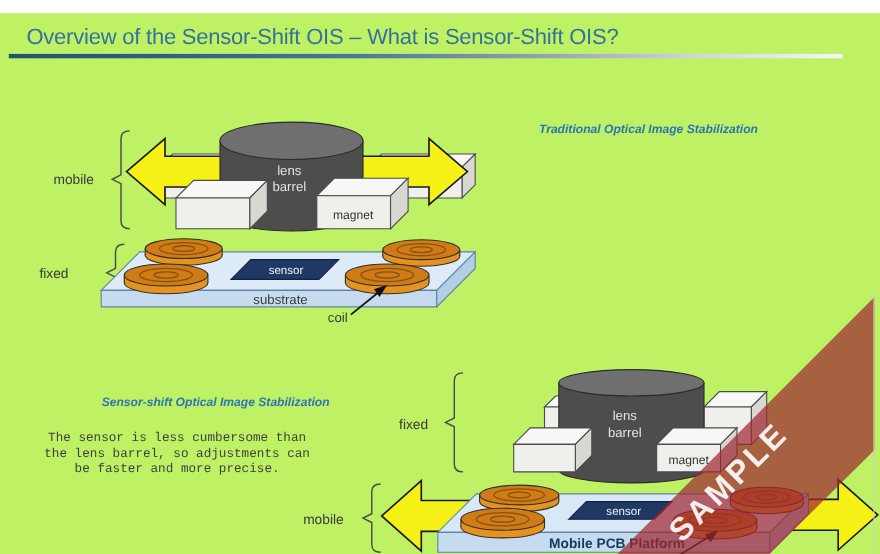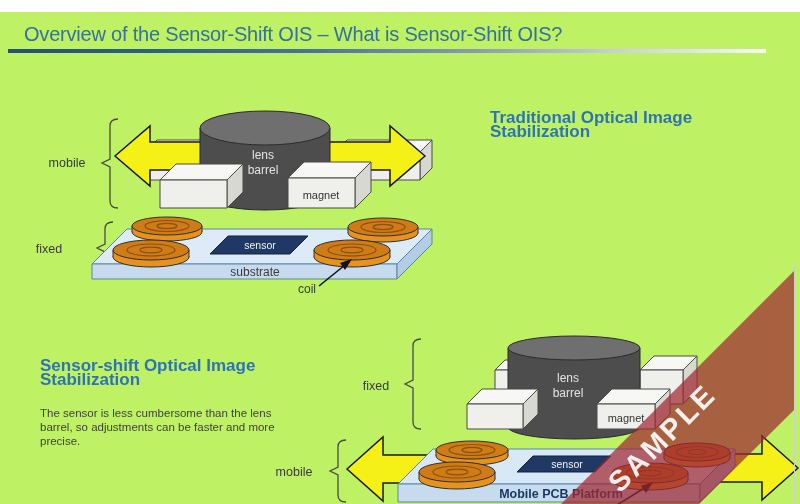--- a/index.html
+++ b/index.html
@@ -6,25 +6,25 @@
   html,body { width:800px; height:504px; }
   body { font-family:"Liberation Sans", sans-serif; background:#ffffff; overflow:hidden; }
   .slide { position:relative; width:800px; height:504px; background:#bef264;margin-top:12px; }
 
   .title { position:absolute; left:24px; top:11px; font-size:20px; color:#35709e;
            letter-spacing:-0.2px; white-space:nowrap; }
   .title-rule { position:absolute; left:8px; top:37px; width:758px; height:4px;
            background:linear-gradient(to right,#24526f 0%,#2d5f86 18%,#47749b 40%,#8b9dac 62%,#cfd4d9 82%,#f6f6f6 100%); }
 
   .txt-block { position:absolute; color:#3f3f3f; font-size:11.5px; line-height:14px; }
-  .txt-block h3 { font-size:17px; line-height:14px; font-weight:700; color:#2e74b5; margin:0; }
+  .txt-block h3 { font-size:11px; line-height:14px; font-weight:700; color:#2e74b5; margin:0;font-style:italic; }
   .txt-block p { margin:0; white-space:pre-wrap; }
   #block-traditional { left:490px; top:99px; width:305px; }
-  #block-sensorshift { left:40px; top:347px; width:312px; }
-  #block-sensorshift .p2 { width:242px; margin-top:19px; }
+  #block-sensorshift { left:40px; top:347px; width:312px;text-align:center; }
+  #block-sensorshift .p2 { width:242px; margin-top:19px;font-family:Liberation Mono, monospace; }
 
   svg text { font-family:"Liberation Sans", sans-serif; }
   .diag { position:absolute; }
   #diagram-top { left:15px; top:88px; }
   #diagram-bottom { left:265px; top:314px; }
   #watermark { left:0; top:0; pointer-events:none; }
   .edge-line { position:absolute; left:794px; top:253px; width:1px; height:251px; background:#cfcfcf; }
 </style>
 </head>
 <body>

